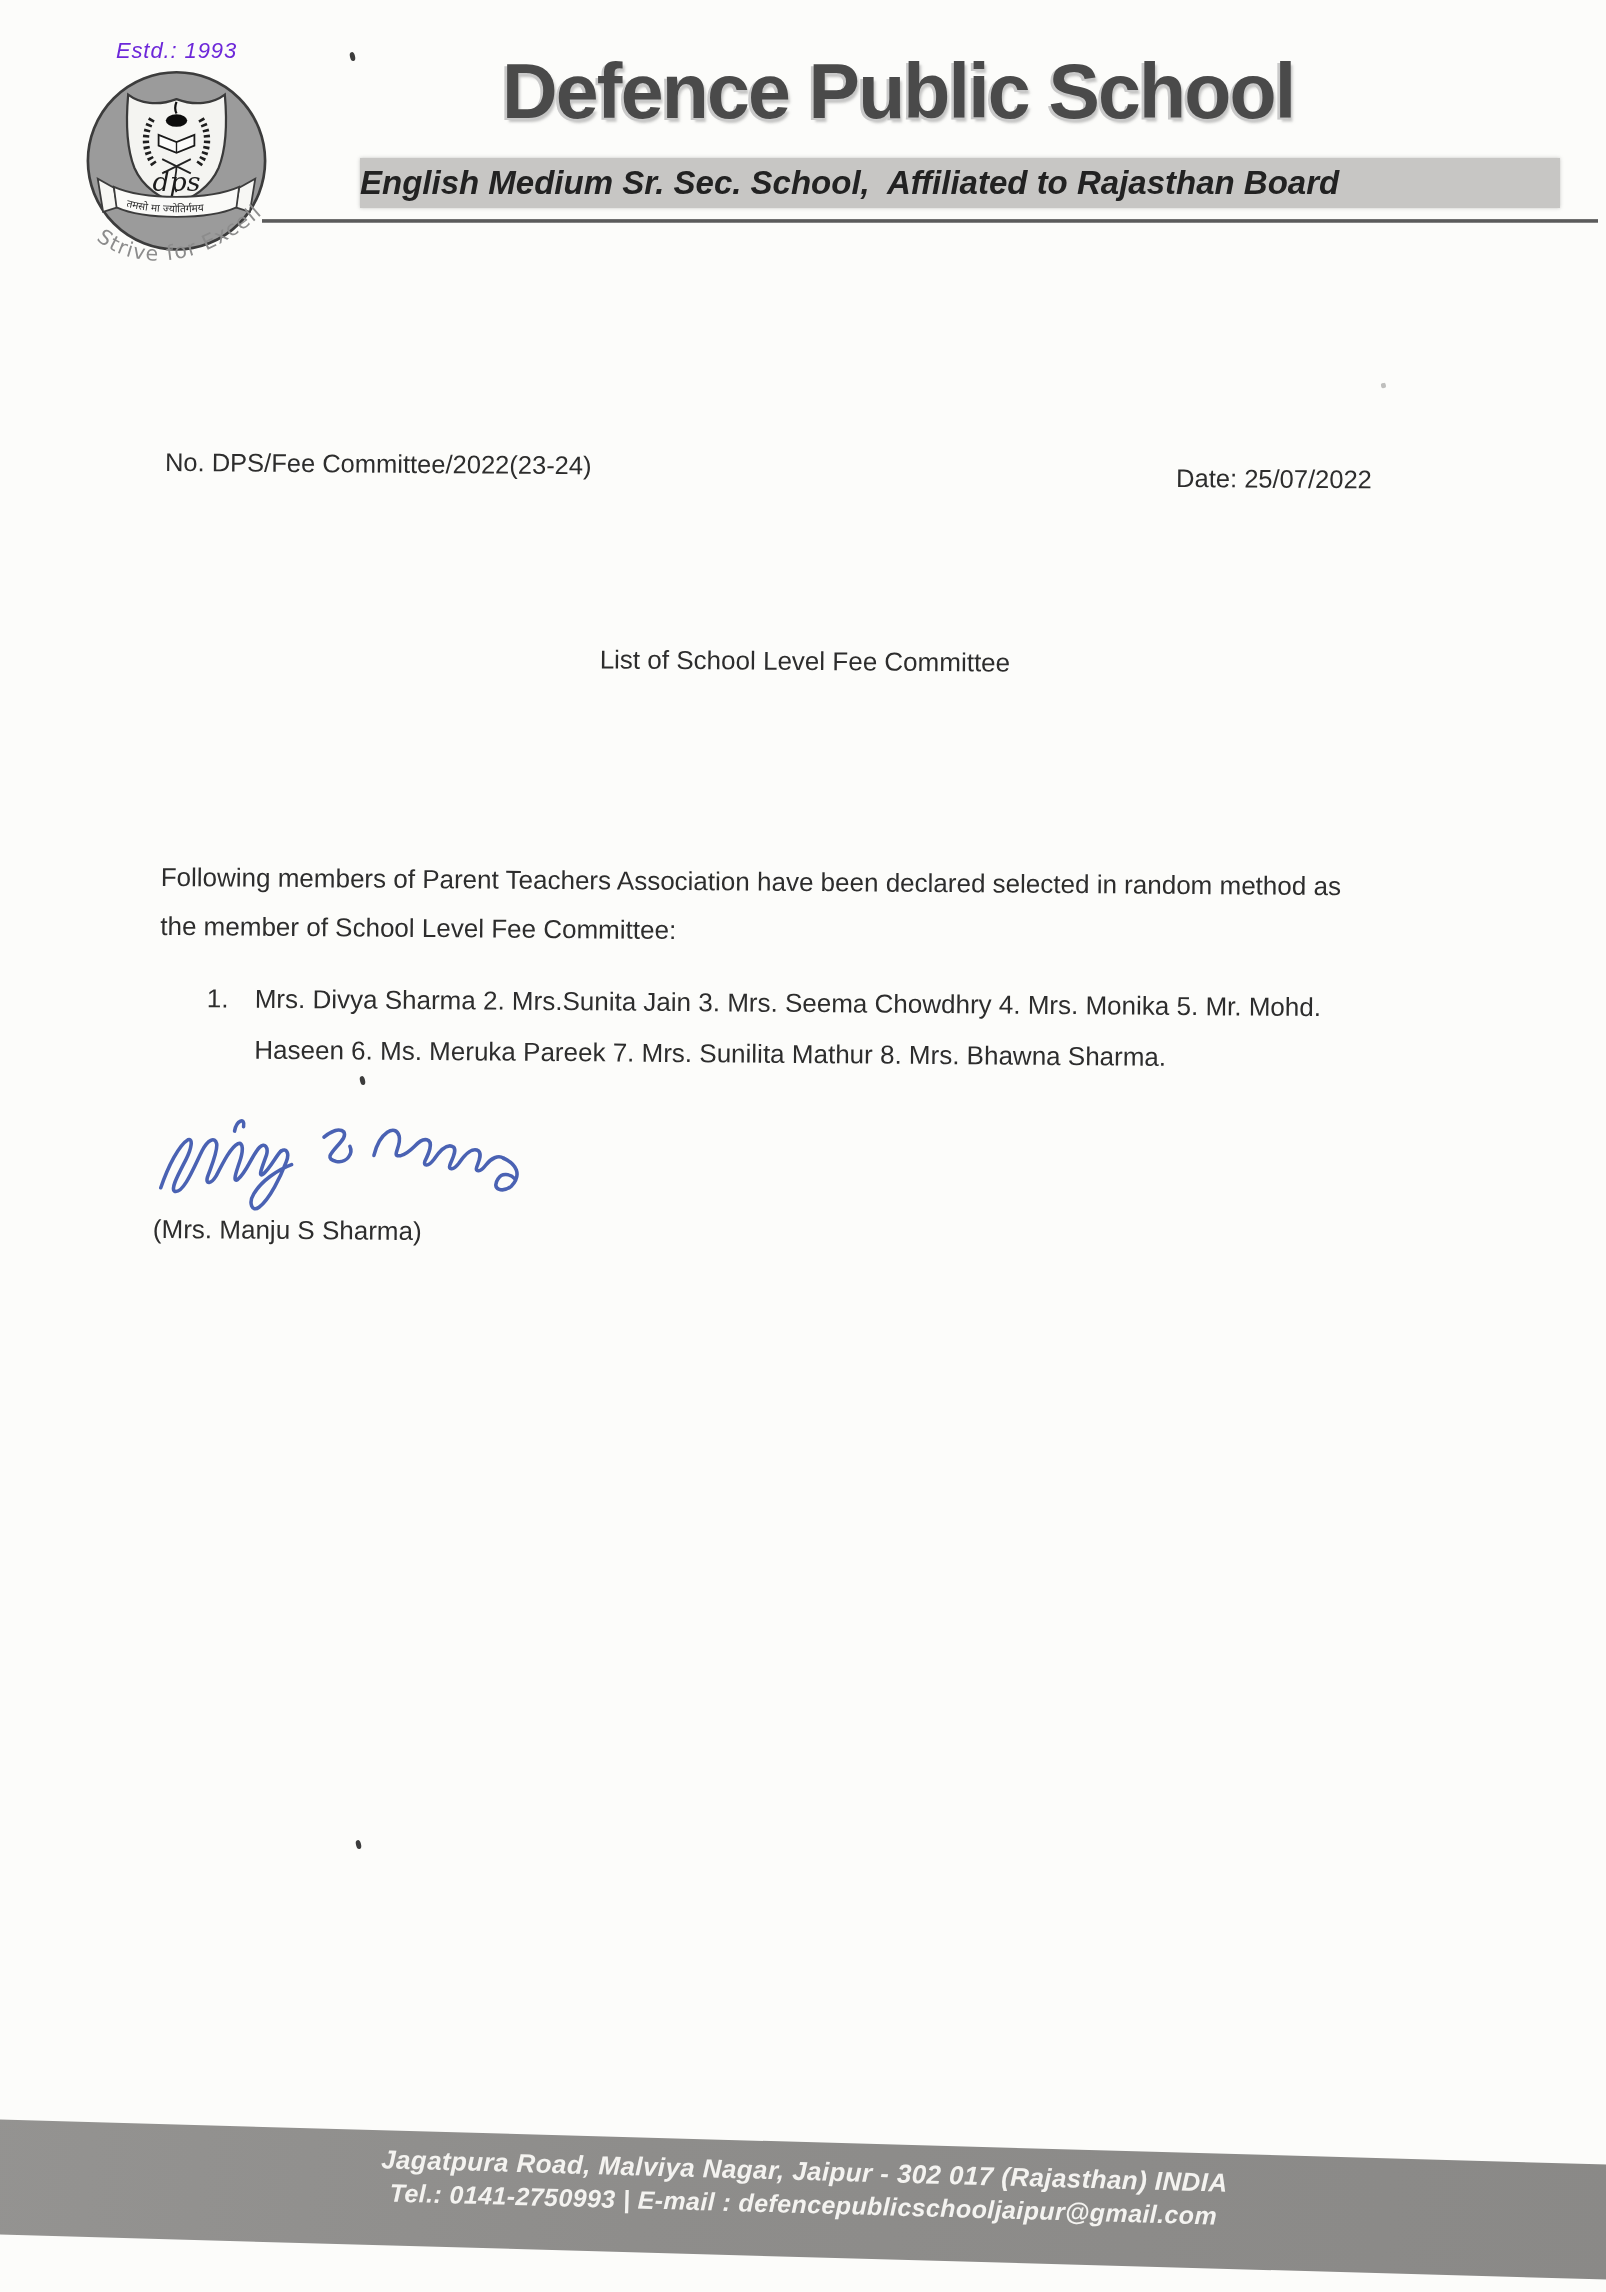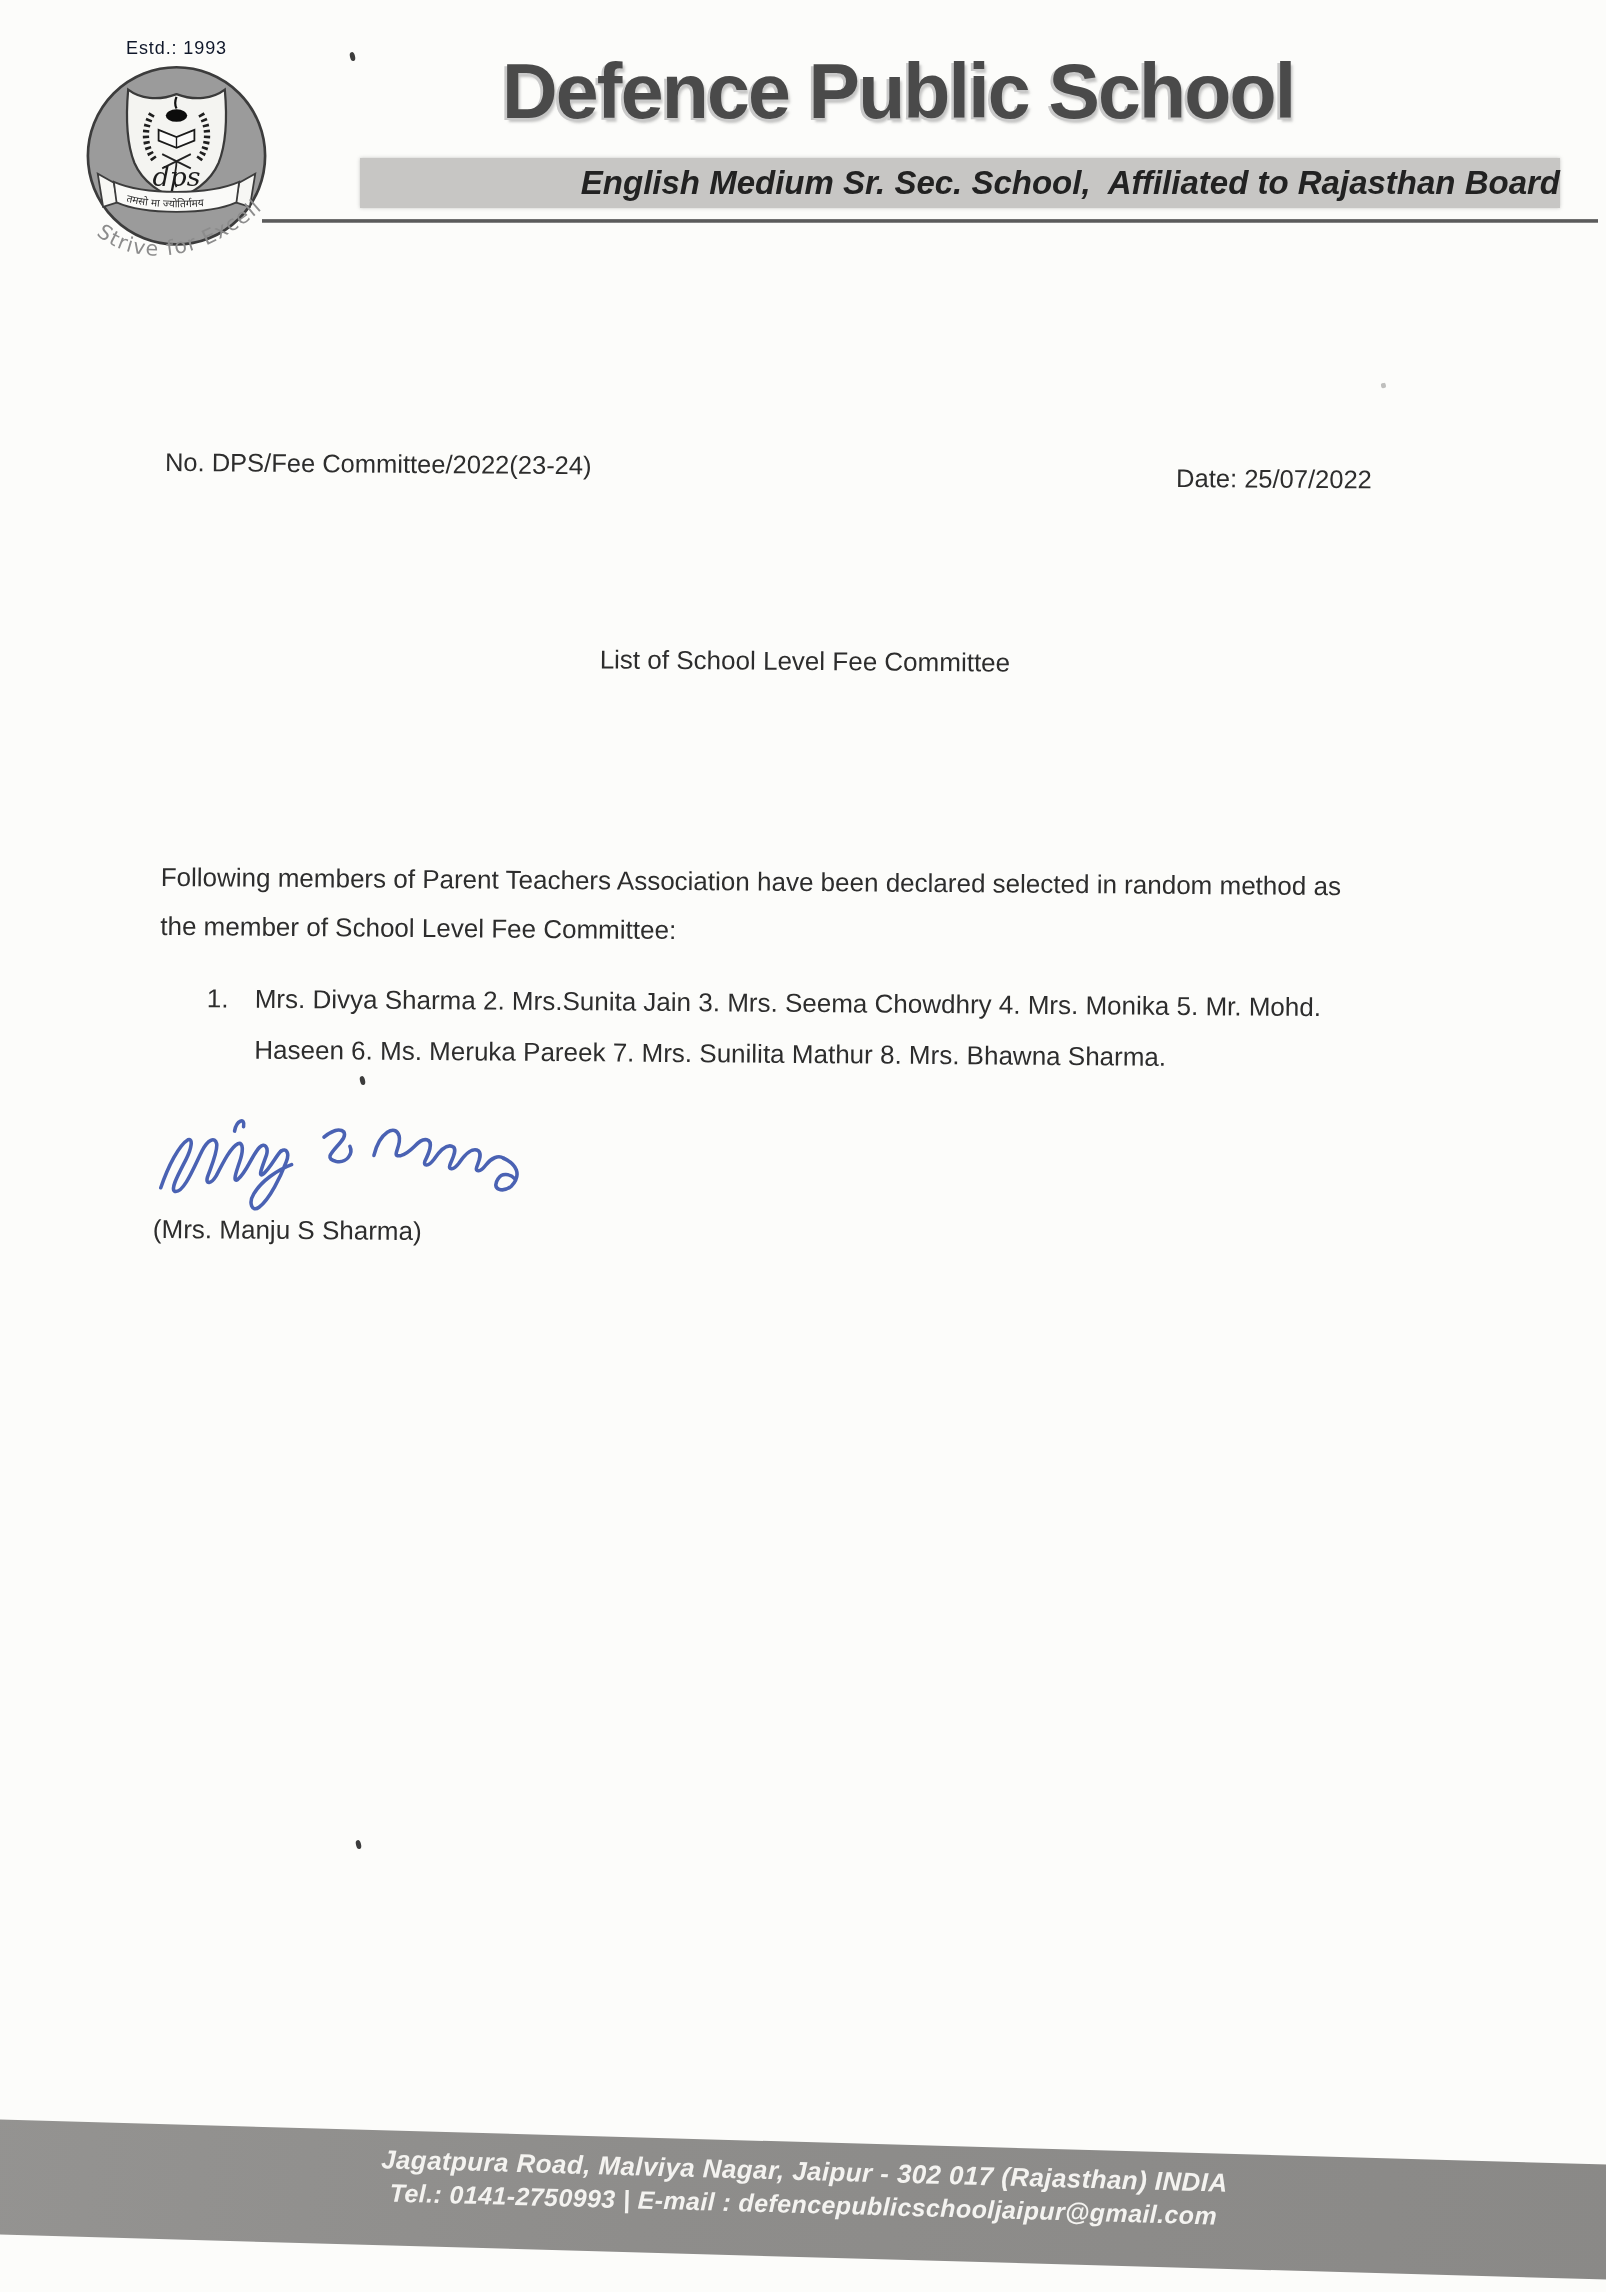--- a/index.html
+++ b/index.html
@@ -6,35 +6,35 @@
   body{
     width:1607px;height:2293px;position:relative;overflow:hidden;
     background:#fcfcfa;
     font-family:"Liberation Sans","DejaVu Sans",sans-serif;
     color:var(--ink,#2d2d2d);
   }
   .abs{position:absolute;}
 
   
   .logo-block{left:50px;top:38px;width:253px;text-align:center;}
-  .estd{font-size:18px;color:#0f172a;letter-spacing:0.9px;font-weight:400;}
+  .estd{font-size:22px;color:#6d28d9;letter-spacing:0.9px;font-weight:400;font-style:italic;}
   .emblem{display:block;margin:1.8px auto 0 auto;}
 
   .school-title{
     left:502px;top:47px;width:1093px;
     font-size:77px;font-weight:700;letter-spacing:-1.8px;
     color:var(--title,#4a4a4a);
     text-shadow:-2.7px 1.8px 0 #c9c9c9, 1.8px 3.6px 2.7px rgba(150,150,150,.55);
     white-space:nowrap;
   }
   .sub-banner{
     left:360px;top:158px;width:1200px;height:50px;
     background:var(--banner-bg,#c7c6c4);
     font-size:33px;line-height:50px;font-weight:700;font-style:italic;
-    color:#222;text-align:right;white-space:pre;
+    color:#222;text-align:left;white-space:pre;
     box-shadow:0 0 3.6px rgba(120,120,120,.4);
   }
   .header-rule{
     left:262px;top:219px;width:1336px;height:3.6px;
     background:linear-gradient(#7a7a7a,#4e4e4e 55%,#9a9a9a);
   }
 
   
   .letter{left:0;top:0;width:1607px;height:2060px;
     transform:rotate(0.45deg);transform-origin:170px 457px;}

